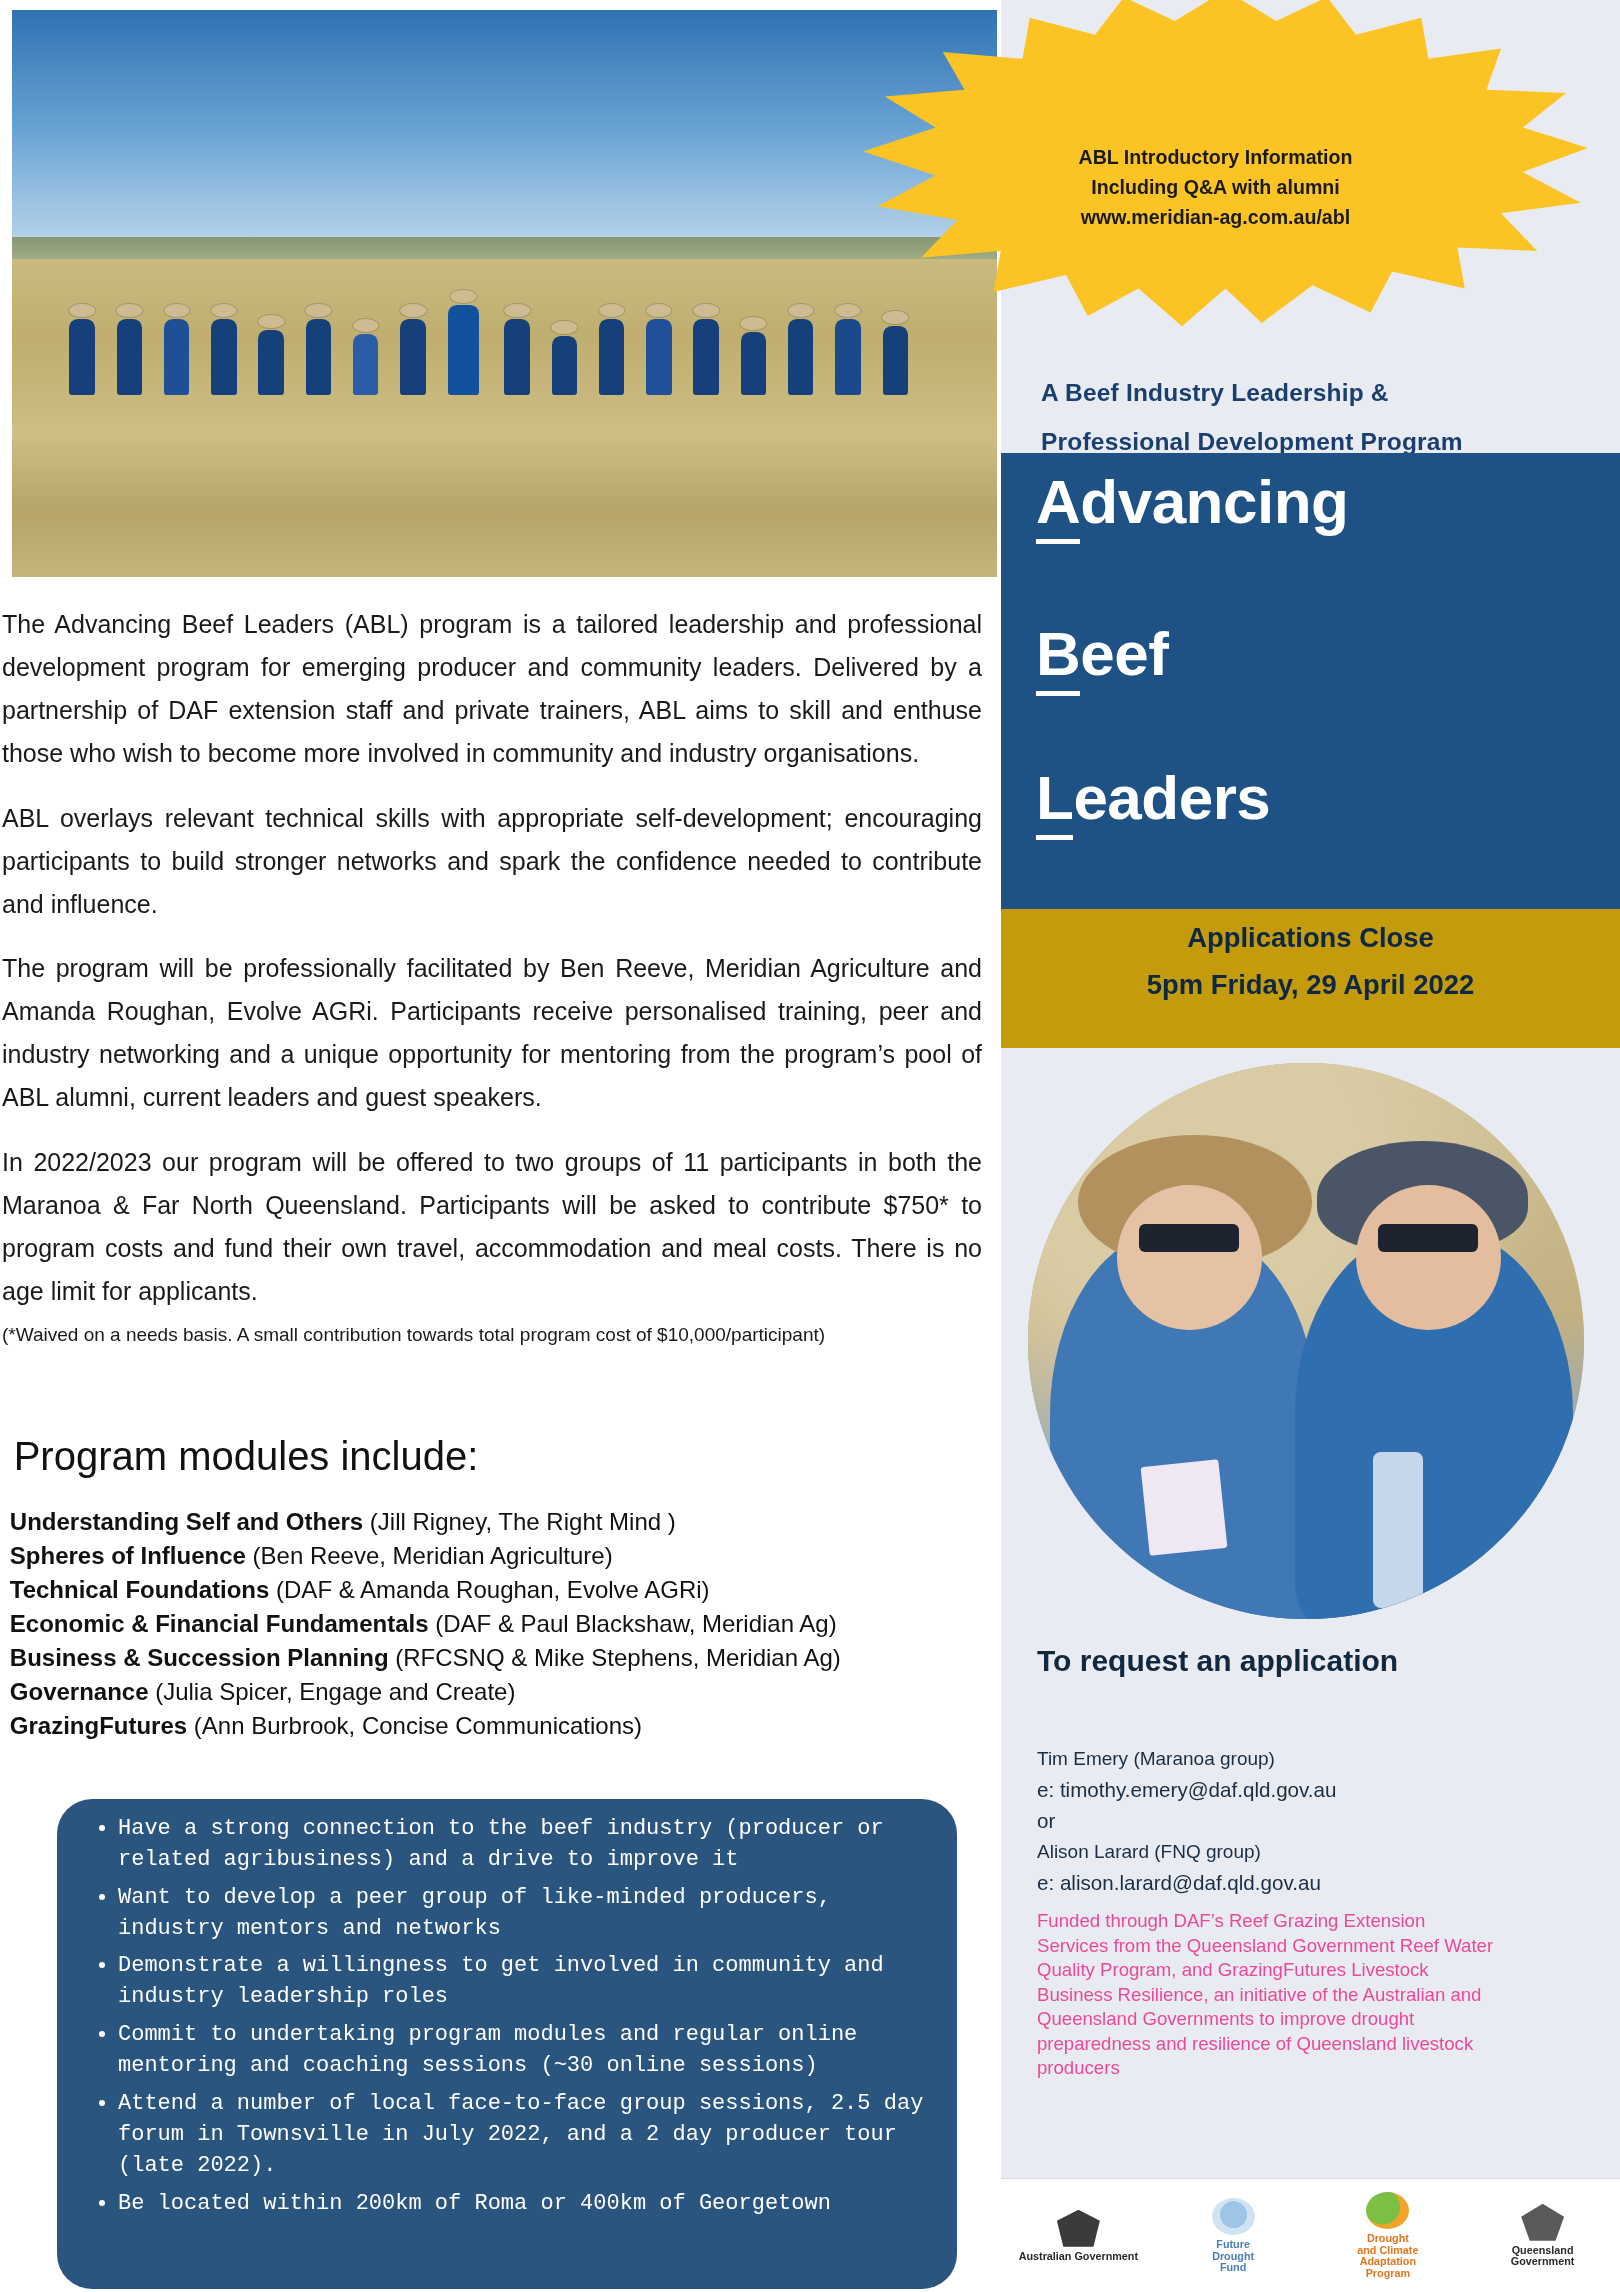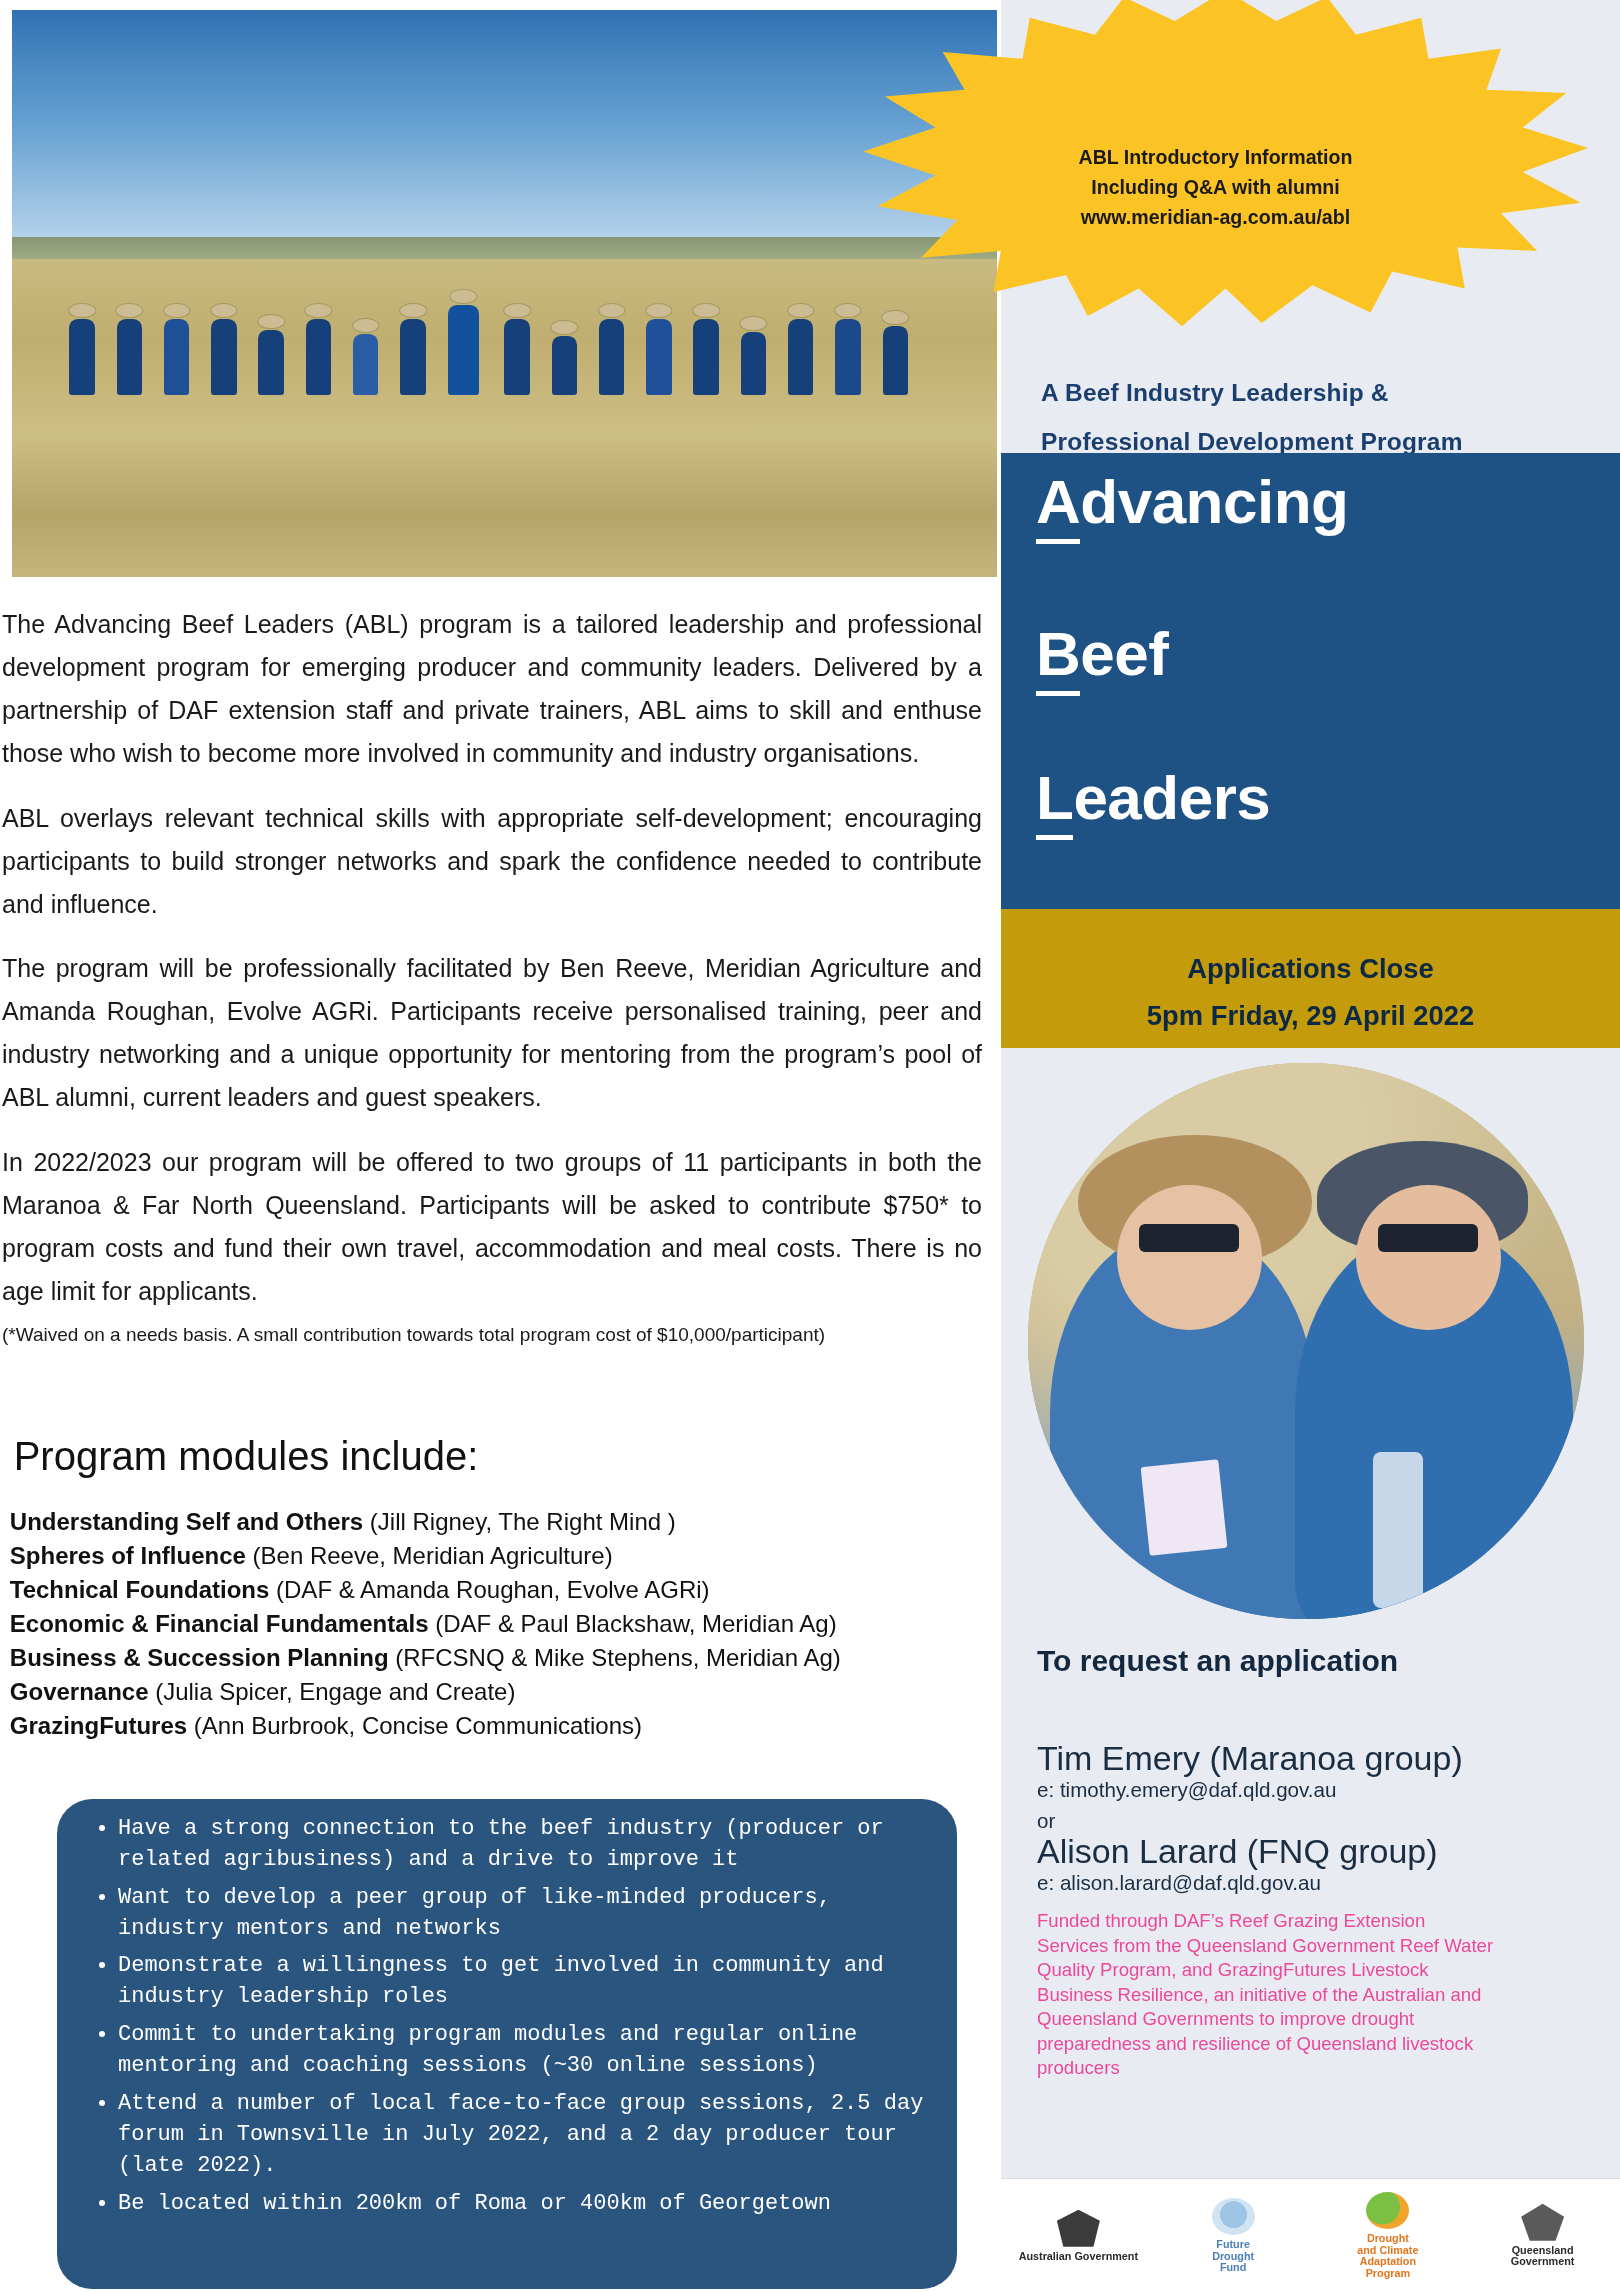--- a/index.html
+++ b/index.html
@@ -123,21 +123,21 @@
   .applications {
     position: absolute;
     left: 1001px; top: 909px;
     width: 619px; height: 139px;
     background: #c49b0b;
     color: #0d2844;
     text-align: center;
     font-weight: bold;
     font-size: 27.4px;
     line-height: 47px;
-    padding-top: 36px;
+    padding-top: 5px;
   }
 
   
   .photo-circle {
     position: absolute;
     left: 1028px; top: 1063px;
     width: 556px; height: 556px;
     border-radius: 50%;
     overflow: hidden;
     background: linear-gradient(#cdbd92 0%, #c7b68a 40%, #9fb0c4 70%, #6f93b8 100%);
@@ -198,21 +198,21 @@
     line-height: 51px;
   }
   .contact-body {
     position: absolute;
     left: 1037px; top: 1743px;
     width: 568px;
     color: #1b2d42;
     font-size: 23.5px;
     line-height: 31px;
   }
-  .contact-body .nm { font-size: 34px; }
+  .contact-body .nm { font-size: 19px; }
   .contact-body .em { font-size: 20.6px; }
   .contact-body .or { font-size: 20.6px; }
 
   .funding {
     position: absolute;
     left: 1037px; top: 1909px;
     width: 461px;
     color: #ec4899;
     font-size: 18.6px;
     line-height: 24.5px;

